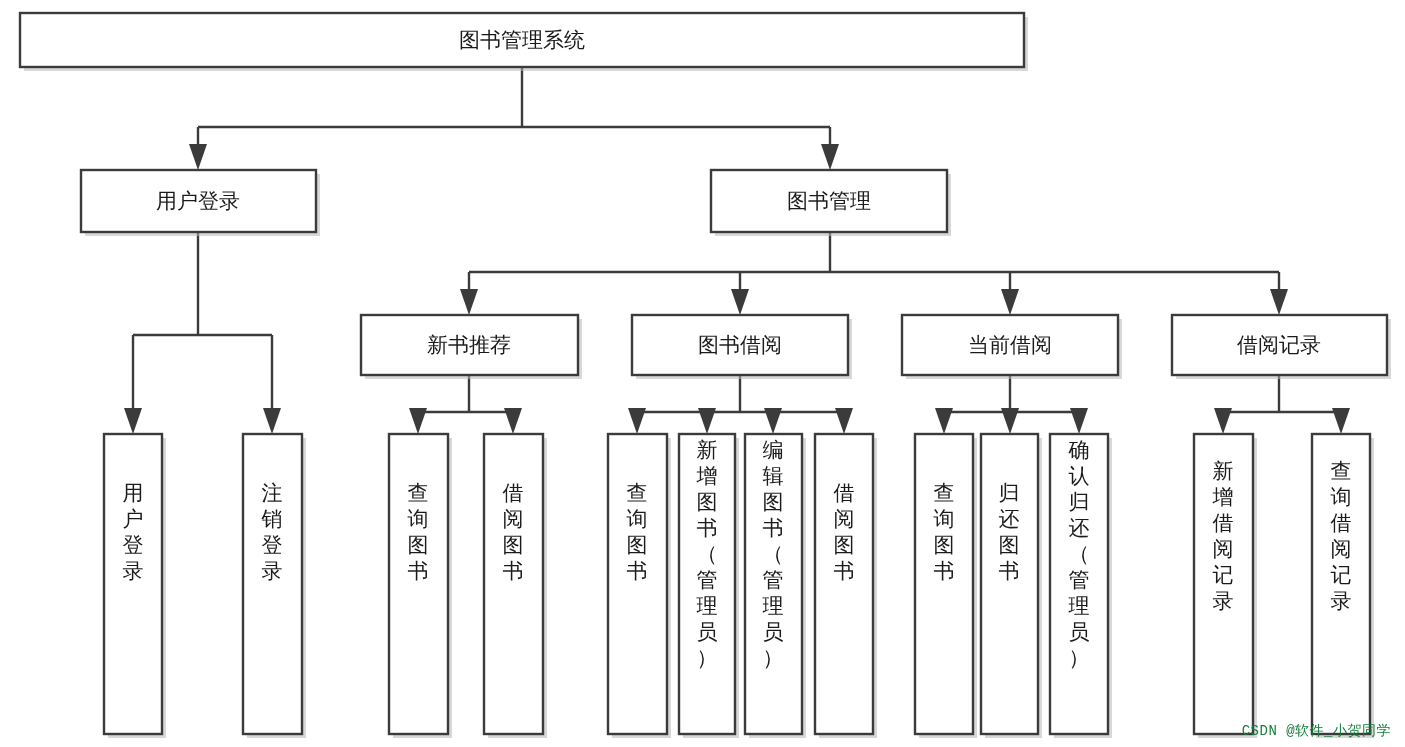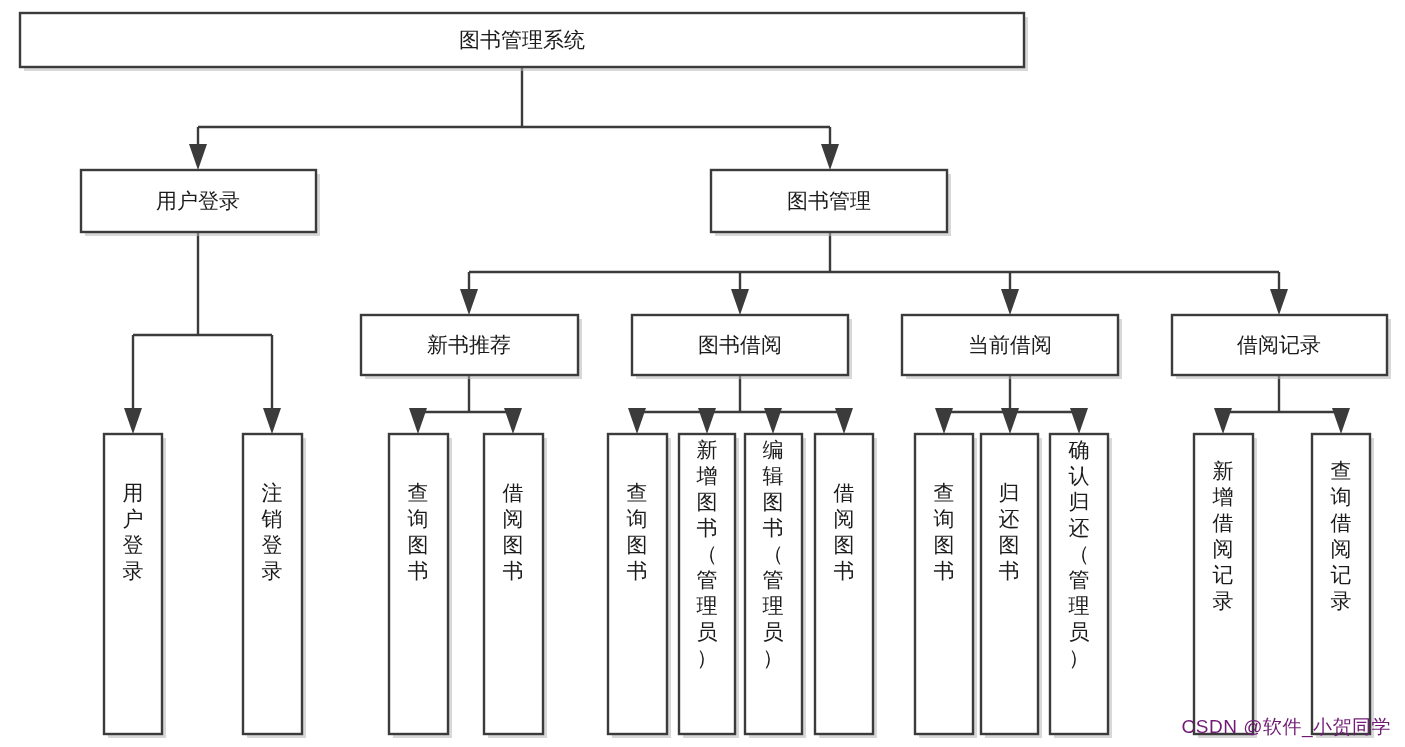--- a/index.html
+++ b/index.html
@@ -55,23 +55,23 @@
   .node-label-vert {
     fill: #1b1b1b;
     font-family: "DejaVu Sans", "Liberation Sans", sans-serif;
     font-size: 21px;
     text-anchor: middle;
   }
   .watermark {
     position: absolute;
     right: 14px;
     bottom: 7px;
-    font-family: Liberation Sans, sans-serif;
-    font-size: 19px;
-    color: #701a75;
+    font-family: Liberation Mono, monospace;
+    font-size: 14px;
+    color: #15803d;
     letter-spacing: 0.5px;
     white-space: nowrap;
     pointer-events: none;
   }
 </style>
 </head>
 <body>
 
 <div id="diagram-root">
 

